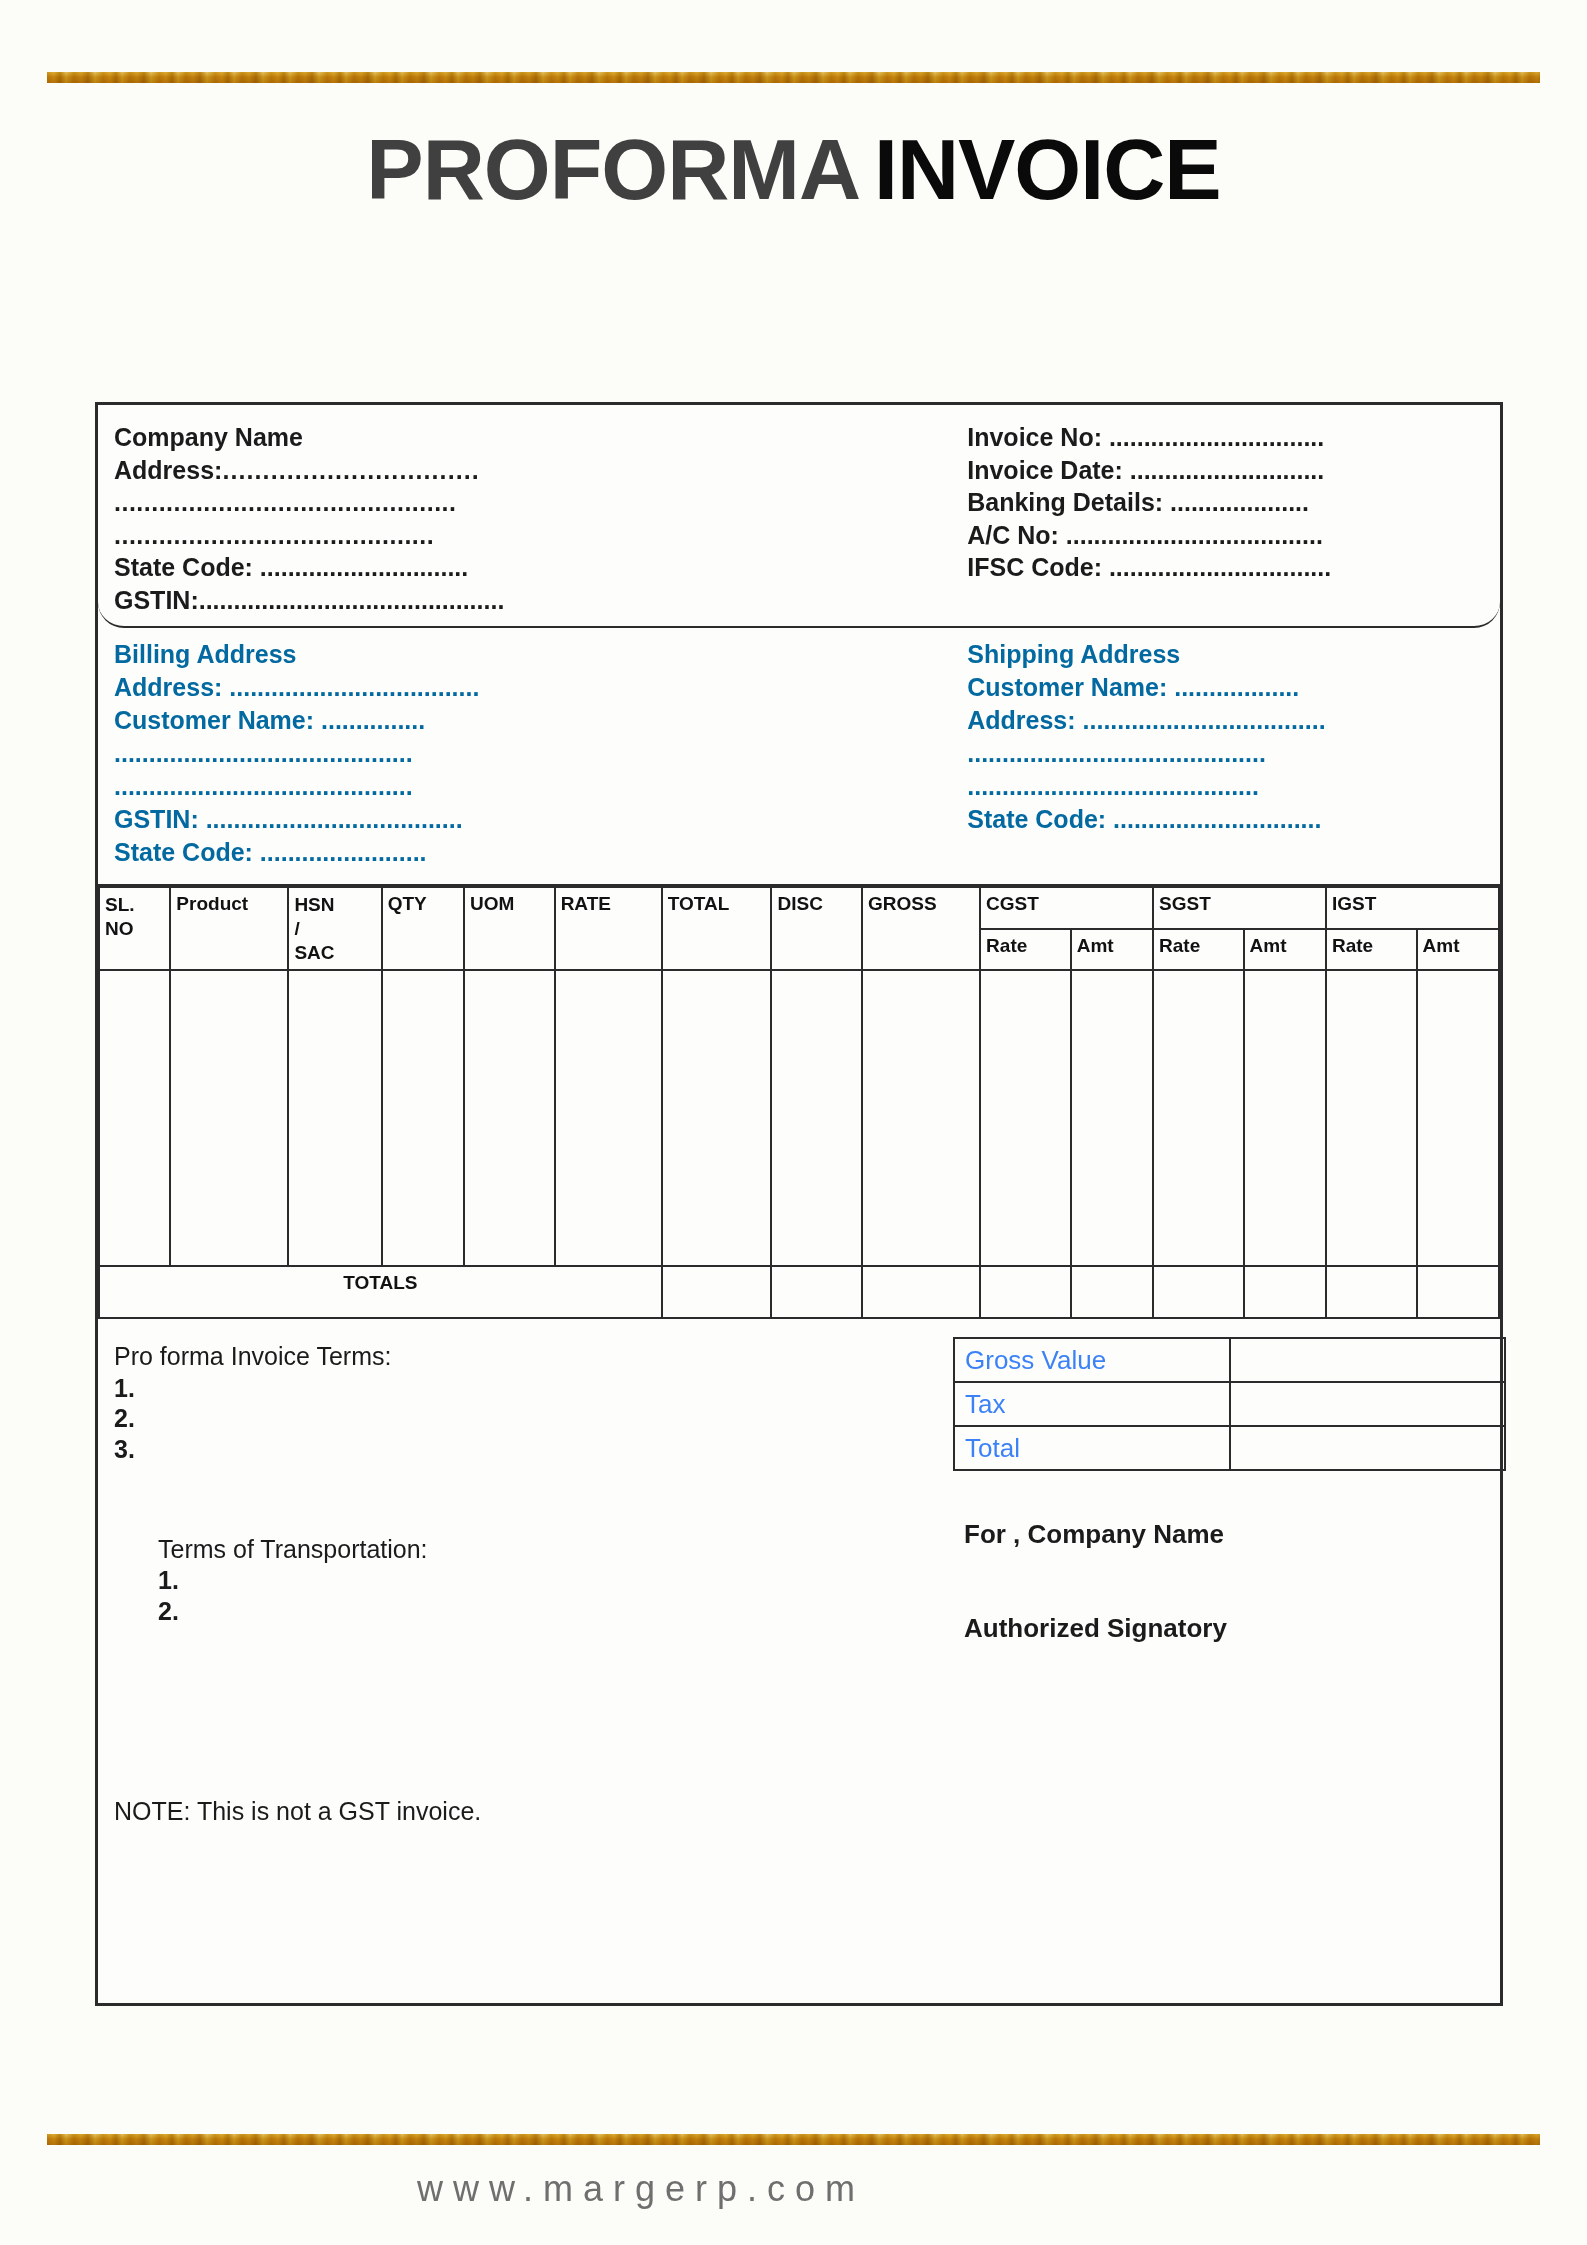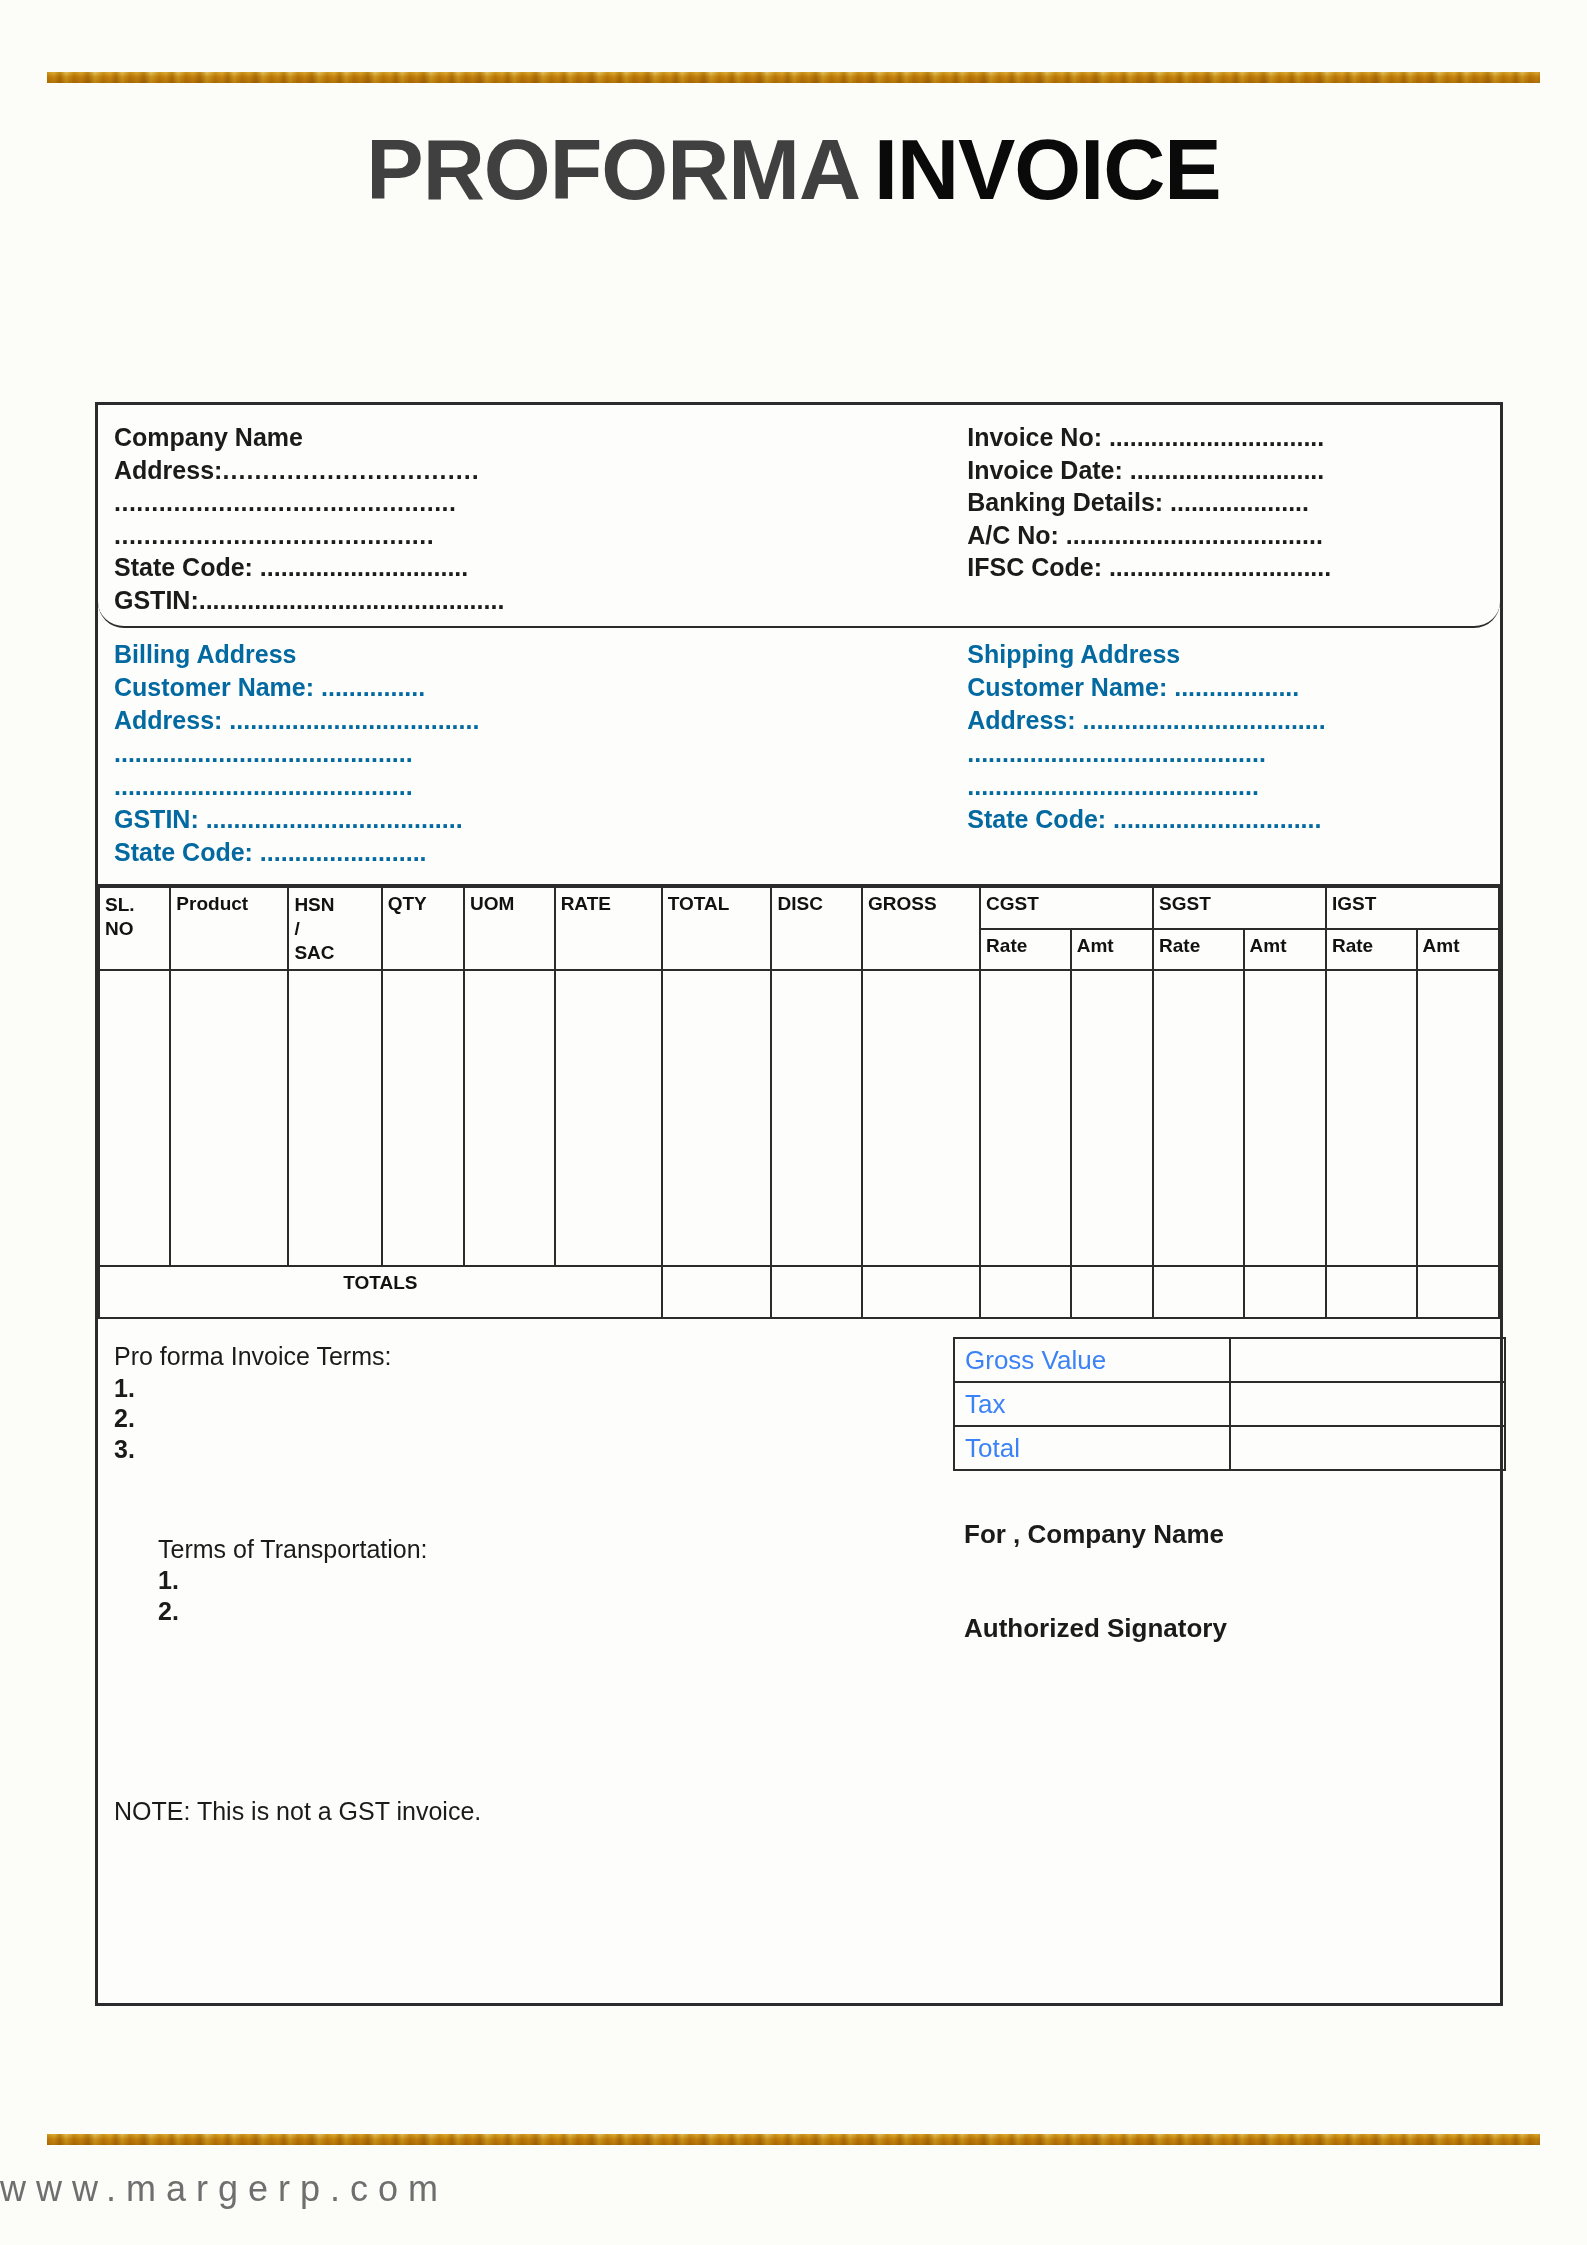--- a/index.html
+++ b/index.html
@@ -222,21 +222,21 @@
     color: #1b1b1b;
     white-space: nowrap;
   }
 
   
   .footer-url {
     position: absolute;
     top: 2168px;
     left: 0;
     width: 1282px;
-    text-align: left;
+    text-align: center;
     font-size: 36px;
     letter-spacing: 10px;
     color: #6f6f6f;
     font-weight: 400;
     white-space: nowrap;
   }
 </style>
 </head>
 <body>
 
@@ -262,22 +262,22 @@
       <div class="meta-line">Invoice Date: ............................</div>
       <div class="meta-line">Banking Details: ....................</div>
       <div class="meta-line">A/C No: .....................................</div>
       <div class="meta-line">IFSC Code: ................................</div>
     </div>
   </div>
 
   <div class="addr-row">
     <div class="addr-left">
       <div class="addr-line">Billing Address</div>
+      <div class="addr-line">Address: ....................................</div>
       <div class="addr-line">Customer Name: ...............</div>
-      <div class="addr-line">Address: ....................................</div>
       <div class="addr-line">...........................................</div>
       <div class="addr-line">...........................................</div>
       <div class="addr-line">GSTIN: .....................................</div>
       <div class="addr-line">State Code: ........................</div>
     </div>
     <div class="addr-right">
       <div class="addr-line">Shipping Address</div>
       <div class="addr-line">Customer Name: ..................</div>
       <div class="addr-line">Address: ...................................</div>
       <div class="addr-line">...........................................</div>

